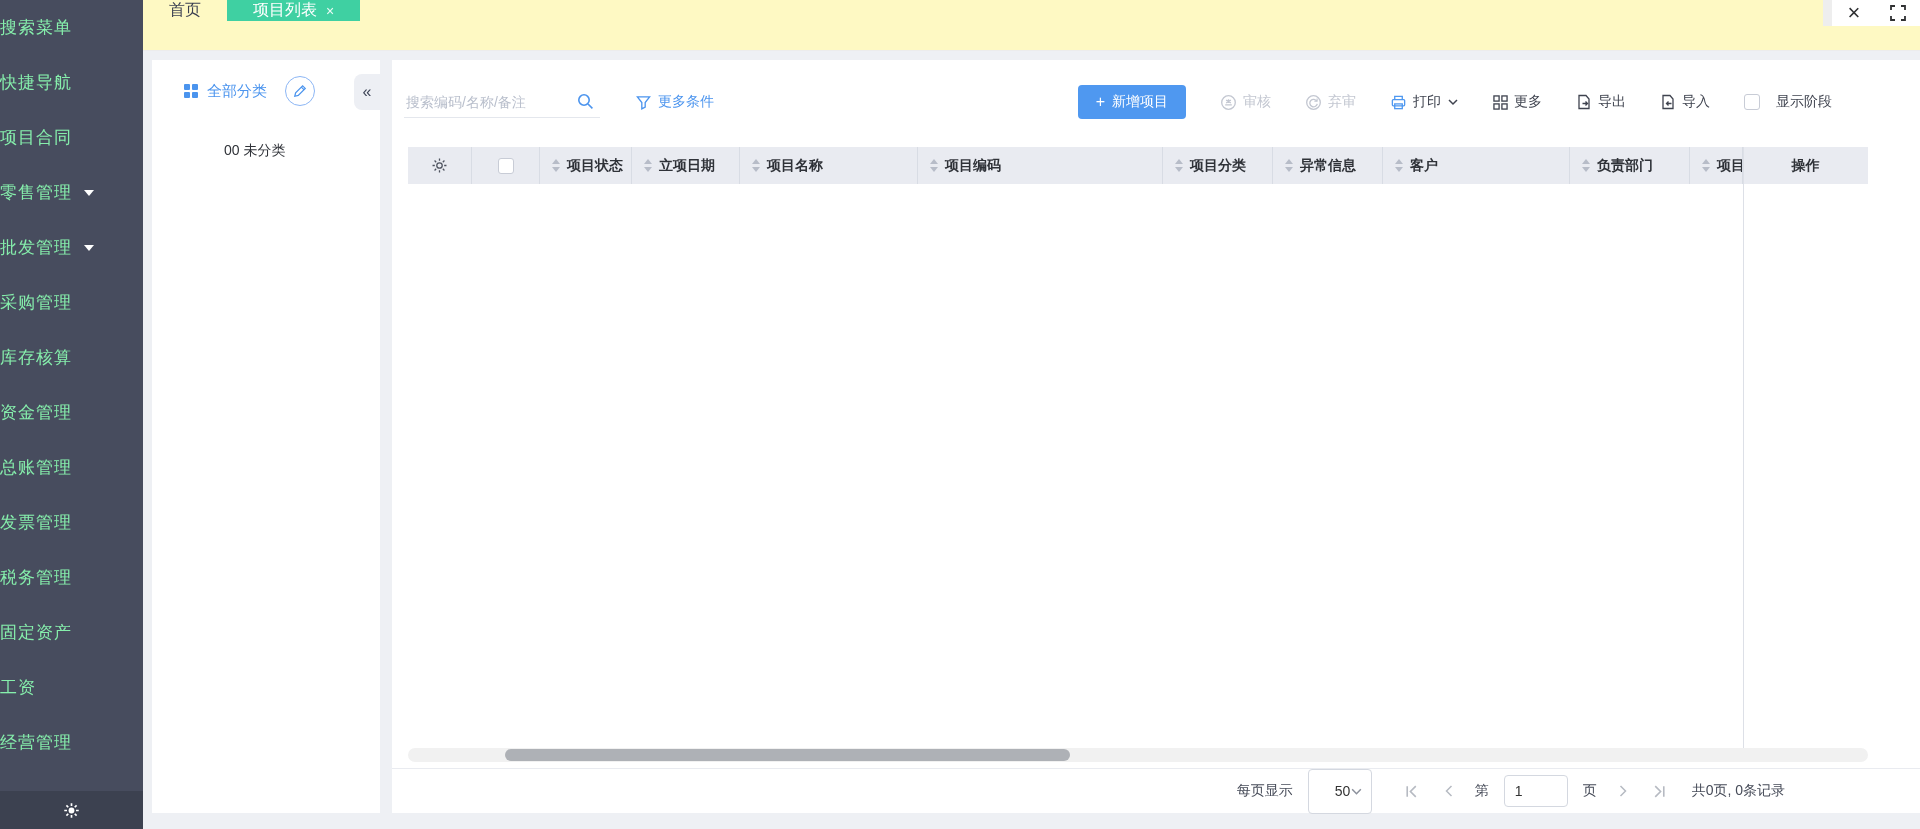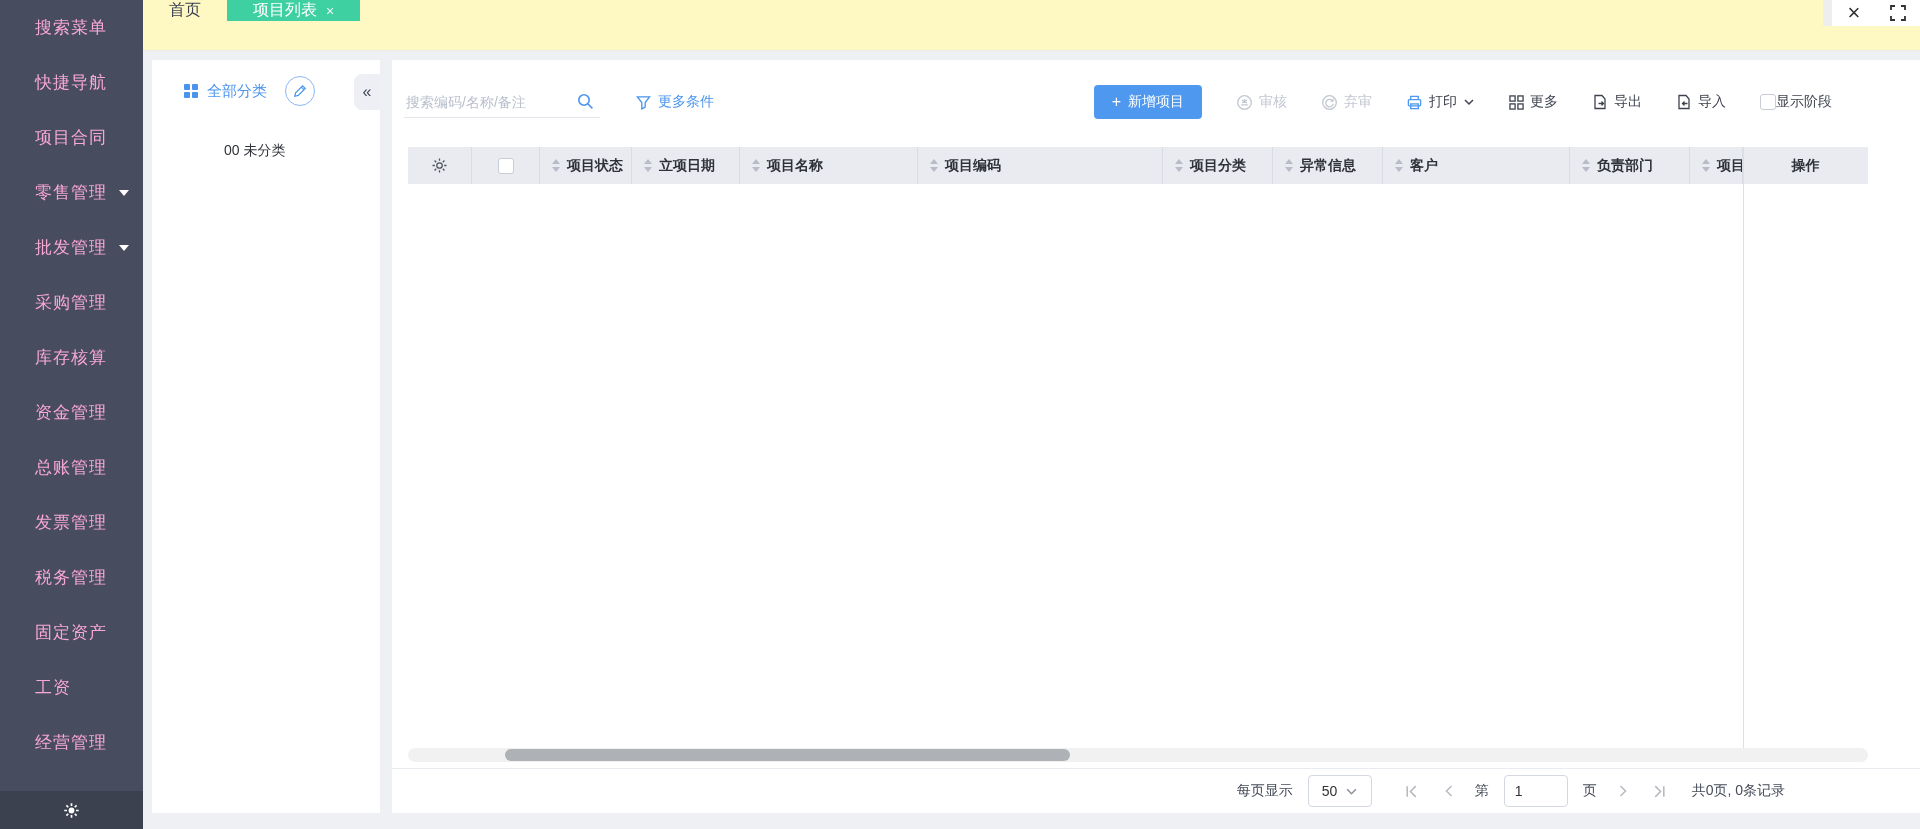--- a/index.html
+++ b/index.html
@@ -2,21 +2,21 @@
 <html><head>
 <meta charset="utf-8">
 <style>
   * { margin:0; padding:0; box-sizing:border-box; }
   html,body { width:1920px; height:829px; overflow:hidden; }
   body { position:relative; background:#eef0f4; font-family:"Liberation Sans", sans-serif; }
   svg { display:block; }
 
   
   .sidebar { position:absolute; left:0; top:0; width:143px; height:829px; background:#474c5e; overflow:hidden; z-index:5; }
-  .side-item { height:55px; display:flex; align-items:center; padding-left:20px; color:#f9a8d4; font-size:17px; cursor:pointer; letter-spacing:1px;margin-left:15px; }
+  .side-item { height:55px; display:flex; align-items:center; color:#86efac; font-size:17px; cursor:pointer; letter-spacing:1px; }
   .side-caret { margin-left:12px; width:0; height:0; border-left:5px solid transparent; border-right:5px solid transparent; border-top:6px solid #ffffff; }
   .side-gear-bar { position:absolute; left:0; bottom:0; width:143px; height:38px; background:#3c4150; display:flex; align-items:center; justify-content:center; z-index:6; }
 
   
   .topbar { position:absolute; left:143px; top:0; width:1777px; height:51px; background:#fef9c3; border-bottom:1px solid #ececec; display:flex; align-items:flex-start; z-index:4; }
   .tab { display:flex; align-items:center; padding:0 26px; font-size:16px; color:#3a3f51; cursor:pointer; }
   .tab.active { background:#3fd0a2; color:#ffffff; gap:9px; }
   .tab-close { font-size:14px; line-height:1; opacity:.9; }
   .topbar-right { margin-left:auto; display:flex; align-items:stretch; }
   .topbar-divider { width:9px; background:#eeeeee; }
@@ -38,41 +38,41 @@
   .search-wrap { width:196px; height:32px; border-bottom:1px solid #e4e7ed; display:flex; align-items:center; justify-content:space-between; padding:0 6px 0 2px; }
   .search-input { border:0; outline:0; width:150px; font-size:14px; color:#333; background:transparent; }
   .search-input::placeholder { color:#b9bfcc; }
   .filter-btn { display:flex; align-items:center; gap:7px; margin-left:36px; color:#4b94ee; font-size:14px; cursor:pointer; }
 
   .tb-right { margin-left:auto; display:flex; align-items:center; gap:34px; padding-right:88px; }
   .btn-add { height:34px; padding:0 18px; background:#4f98f0; color:#fff; border:0; border-radius:4px; font-size:14px; display:flex; align-items:center; gap:7px; cursor:pointer; }
   .btn-add .plus { font-size:16px; }
   .tbtn { display:flex; align-items:center; gap:6px; font-size:14px; color:#3f434f; cursor:pointer; background:none; border:0; }
   .tbtn.disabled { color:#c3c7d1; cursor:default; }
-  .stage-check { display:flex; align-items:center; gap:0; font-size:14px; color:#3f434f; cursor:pointer; }
+  .stage-check { display:flex; align-items:center; gap:16px; font-size:14px; color:#3f434f; cursor:pointer; }
   .cb { width:16px; height:16px; border:1px solid #c8ccd6; border-radius:3px; background:#fff; }
 
   
   .table-header { position:absolute; left:16px; top:87px; width:1460px; height:37px; display:flex; background:#e9ebf1; font-size:14px; font-weight:700; color:#2f3238; }
   .th { display:flex; align-items:center; gap:7px; padding-left:12px; border-right:1px solid #d8dce4; overflow:hidden; white-space:nowrap; }
   .th:last-child { border-right:0; }
   .th-center { justify-content:center; padding-left:0; }
   .sort { display:flex; flex-direction:column; gap:3px; flex:0 0 auto; }
   .sort i { display:block; width:0; height:0; border-left:4px solid transparent; border-right:4px solid transparent; }
   .sort .up { border-bottom:5px solid #b7bcc8; }
   .sort .dn { border-top:5px solid #b7bcc8; }
   .table-body { position:absolute; left:16px; top:124px; width:1460px; height:564px; background:#ffffff; }
   .fixed-line { position:absolute; left:1351px; top:87px; width:1px; height:615px; background:#dde0e7; }
 
   .hscroll { position:absolute; left:16px; top:688px; width:1460px; height:14px; background:#f1f1f1; border-radius:7px; cursor:pointer; }
   .hthumb { position:absolute; left:97px; top:1px; width:565px; height:12px; background:#aeb1b6; border-radius:6px; cursor:grab; }
 
   
   .pagination { position:absolute; left:0; top:708px; width:1528px; height:45px; border-top:1px solid #e9ebf0; display:flex; align-items:center; justify-content:flex-end; gap:15px; padding-right:135px; font-size:14px; color:#464b58; }
-  .pp-select { width:64px; height:32px; border:1px solid #d4d8e0; border-radius:4px; display:flex; align-items:center; justify-content:space-between; padding:0 13px; cursor:pointer; color:#333; }
+  .pp-select { width:64px; height:45px; border:1px solid #d4d8e0; border-radius:4px; display:flex; align-items:center; justify-content:space-between; padding:0 26px; cursor:pointer; color:#333; }
   .pg-nav { display:flex; align-items:center; justify-content:center; width:22px; height:22px; color:#b6bac2; cursor:pointer; }
   .page-input { width:64px; height:32px; border:1px solid #d4d8e0; border-radius:4px; padding:0 10px; font-size:14px; color:#333; outline:0; }
   .pg-summary { margin-left:6px; }
 </style>
 </head>
 <body>
 
 <aside class="sidebar">
   <div class="side-item">
       <span>搜索菜单</span>

